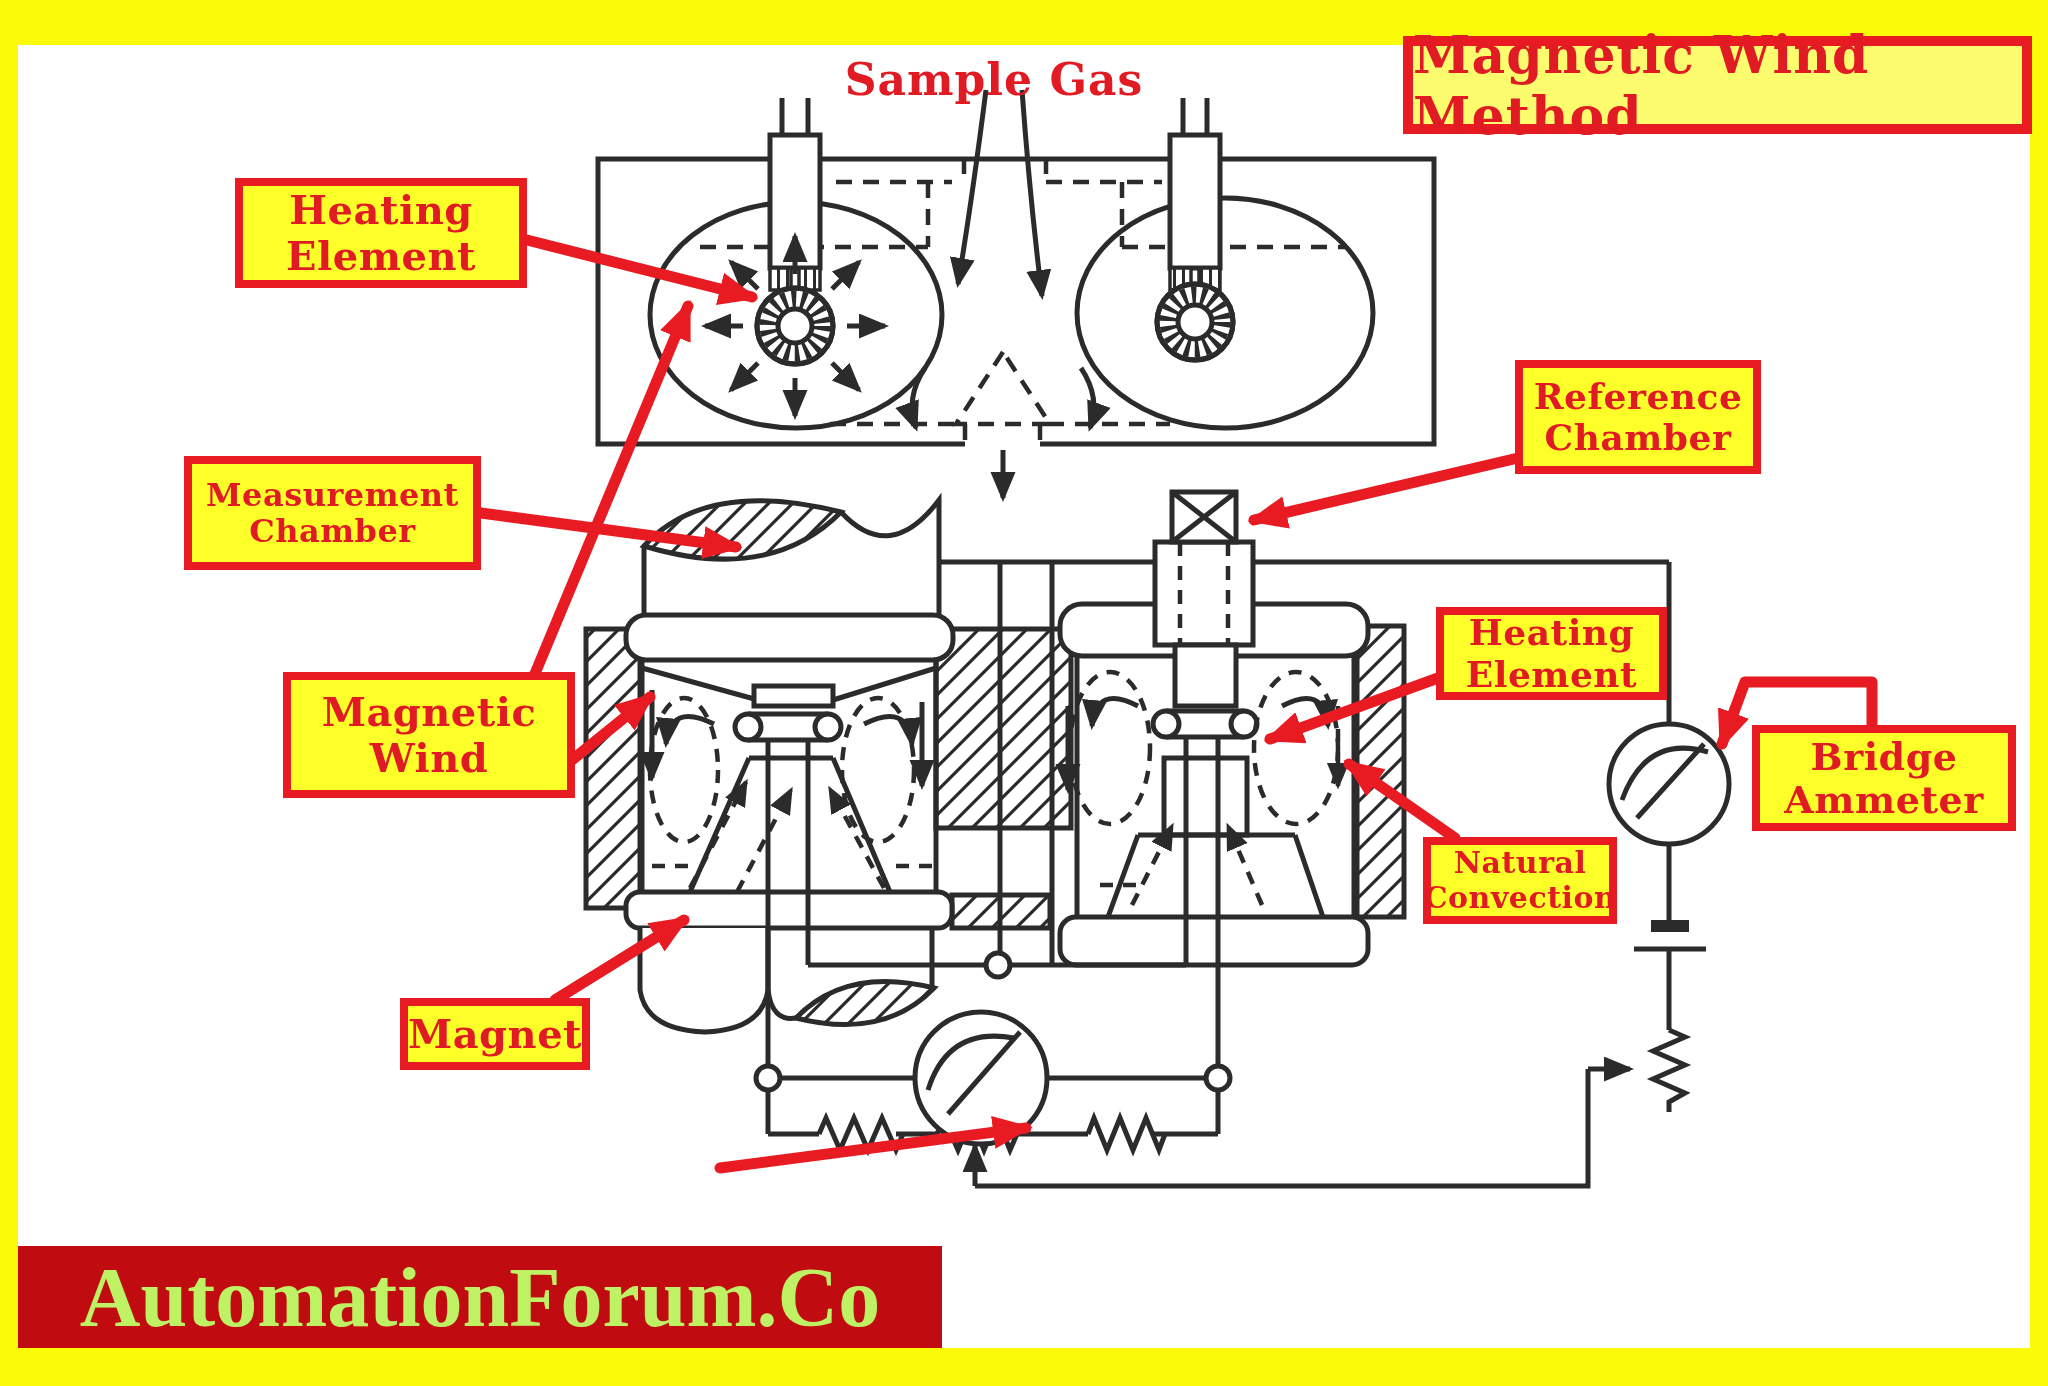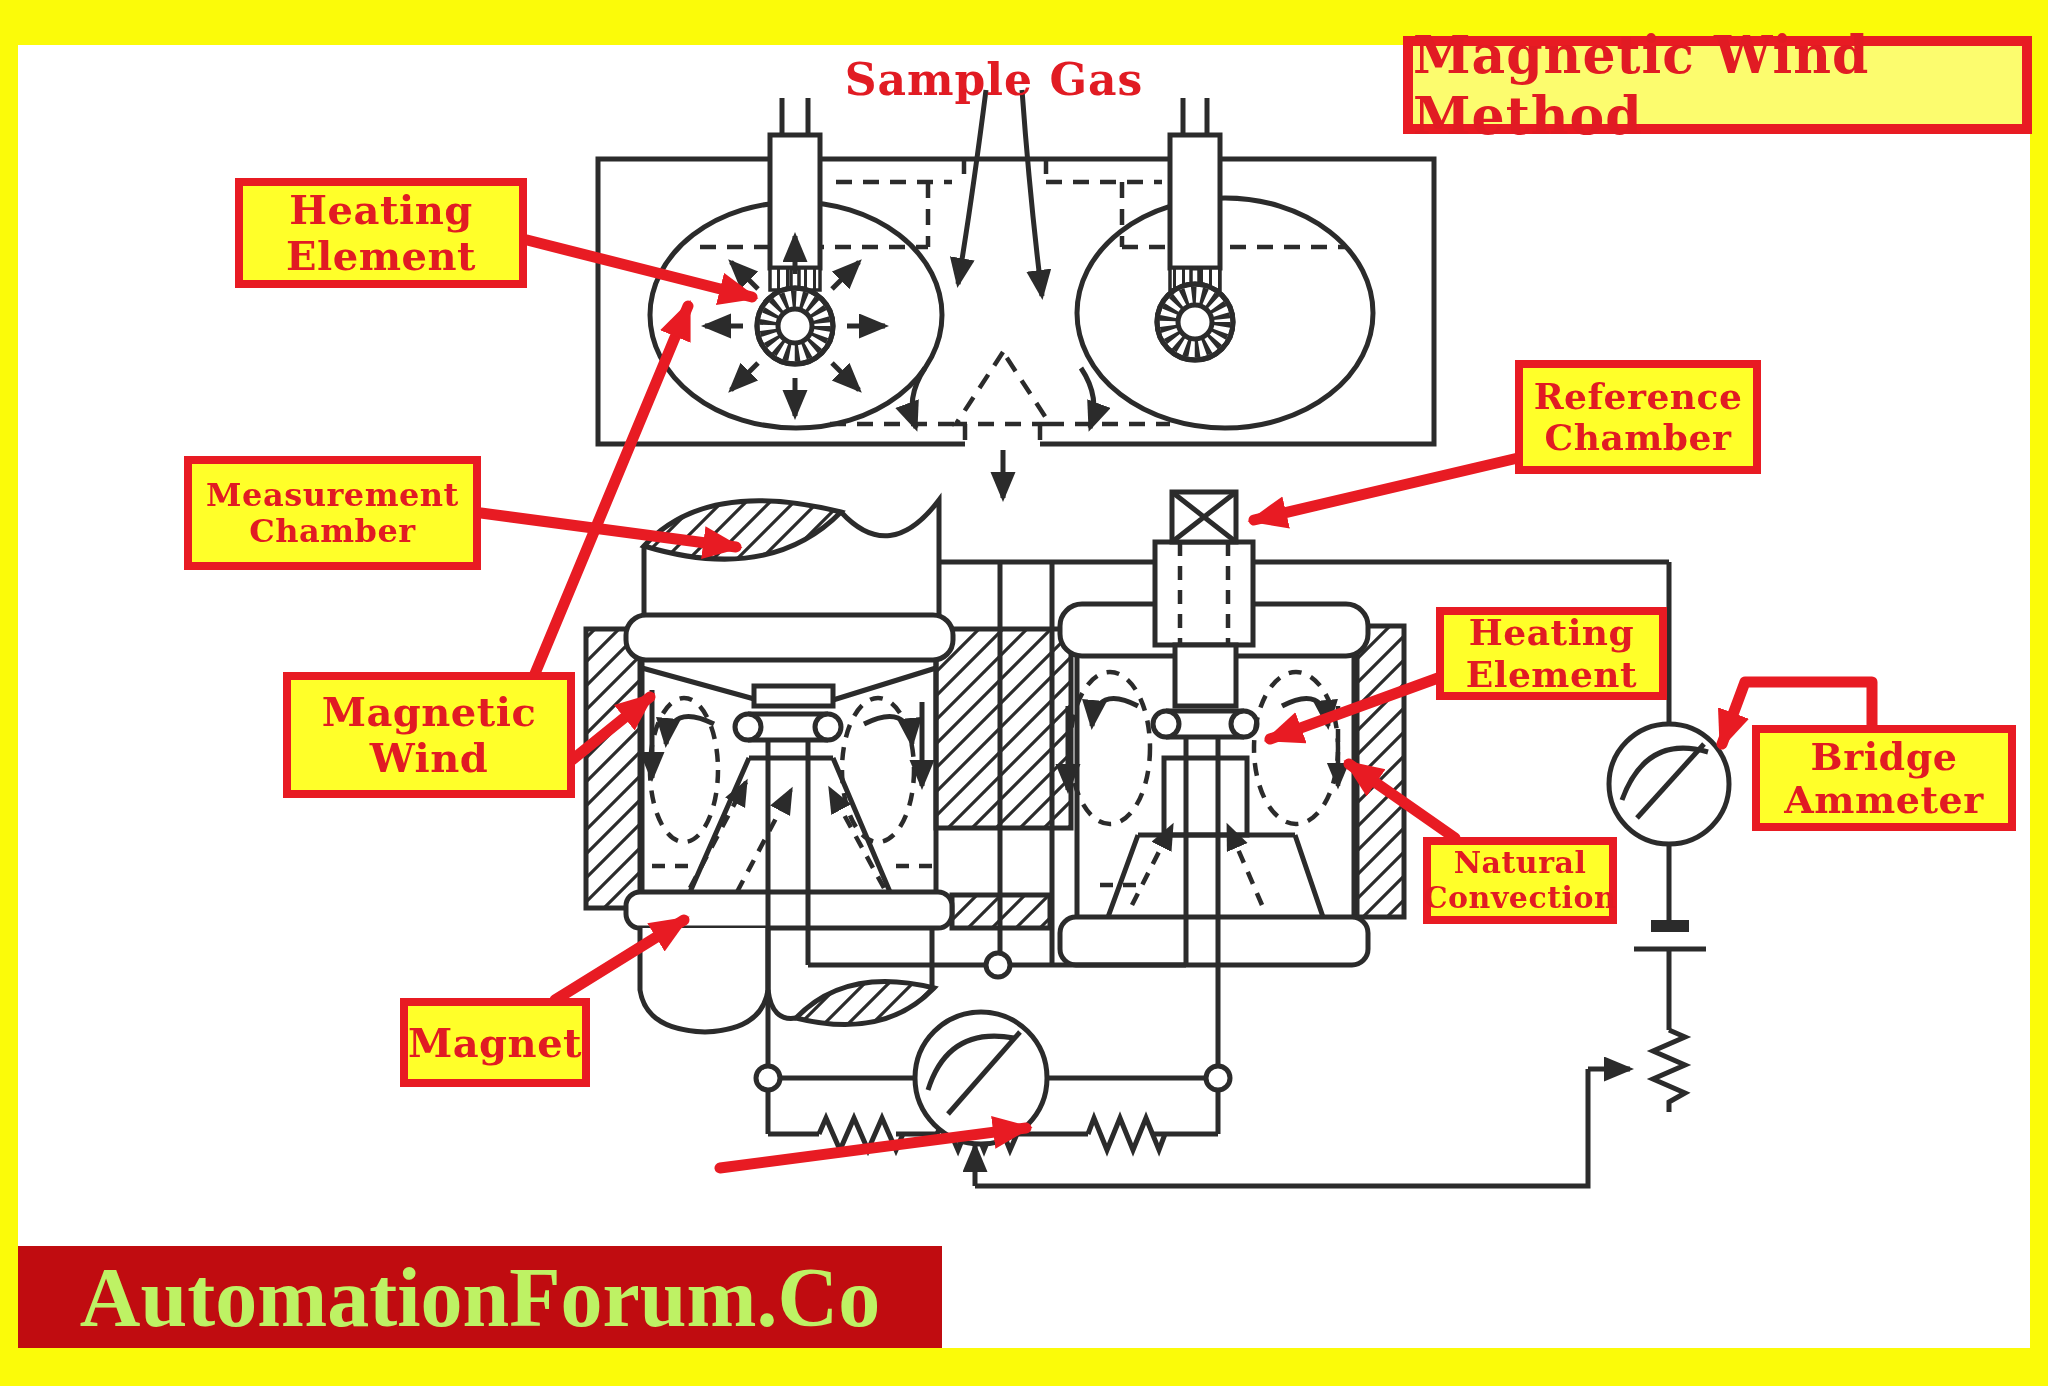--- a/index.html
+++ b/index.html
@@ -265,21 +265,21 @@
   <div class="callout" style="left:184px;top:456px;width:297px;height:114px;font-size:32px;">
     <span>Measurement</span>
     <span>Chamber</span>
   </div>
 
   <div class="callout" style="left:283px;top:672px;width:292px;height:126px;font-size:40px;">
     <span>Magnetic</span>
     <span>Wind</span>
   </div>
 
-  <div class="callout" style="left:400px;top:998px;width:190px;height:89px;font-size:40px;">
+  <div class="callout" style="left:400px;top:998px;width:190px;height:72px;font-size:40px;">
     <span>Magnet</span>
   </div>
 
 
   <div class="callout" style="left:1515px;top:360px;width:246px;height:114px;font-size:36px;">
     <span>Reference</span>
     <span>Chamber</span>
   </div>
 
   <div class="callout" style="left:1436px;top:607px;width:231px;height:93px;font-size:36px;">

